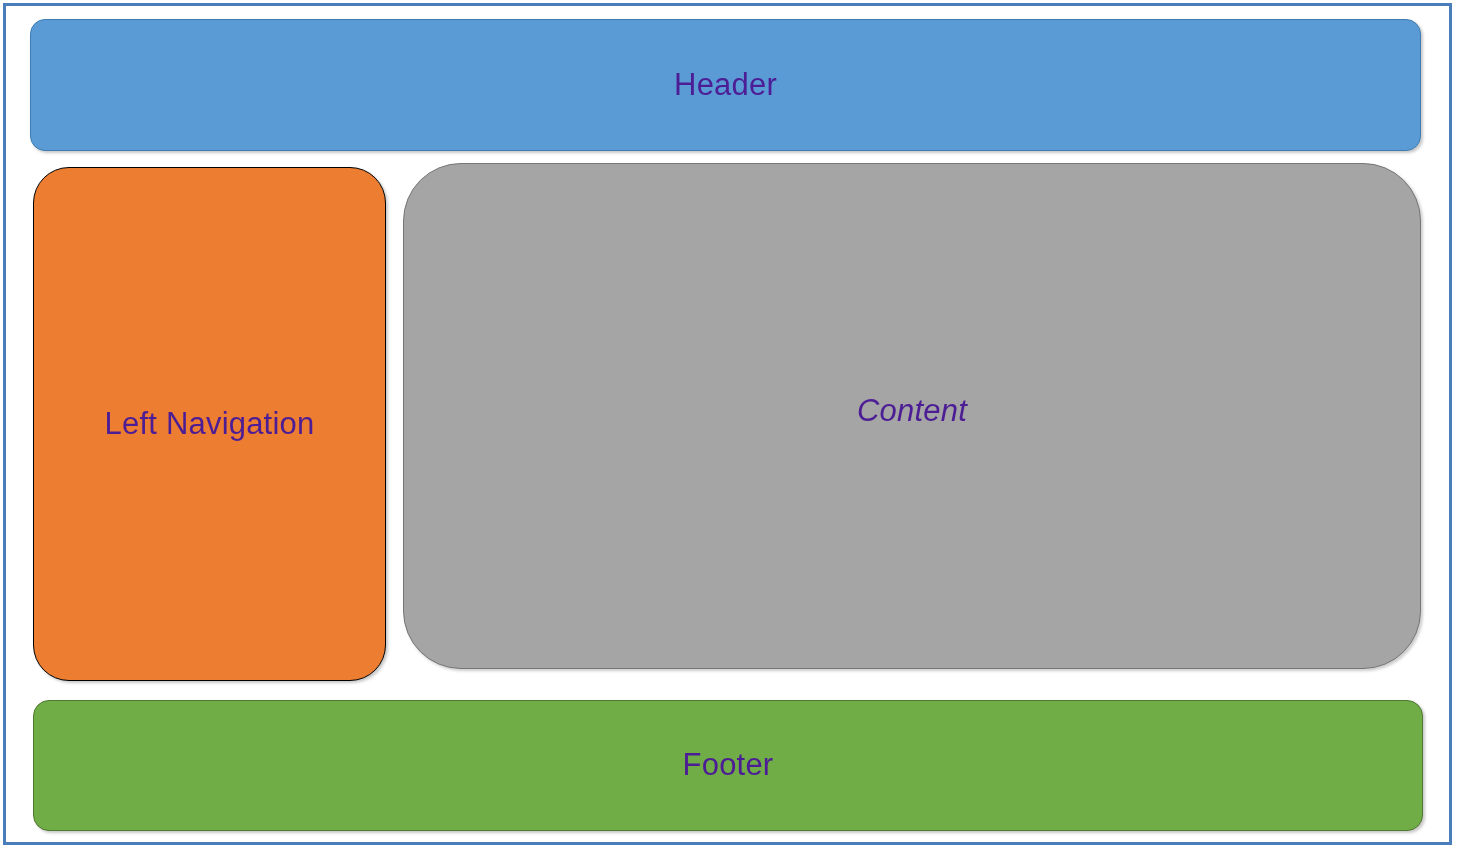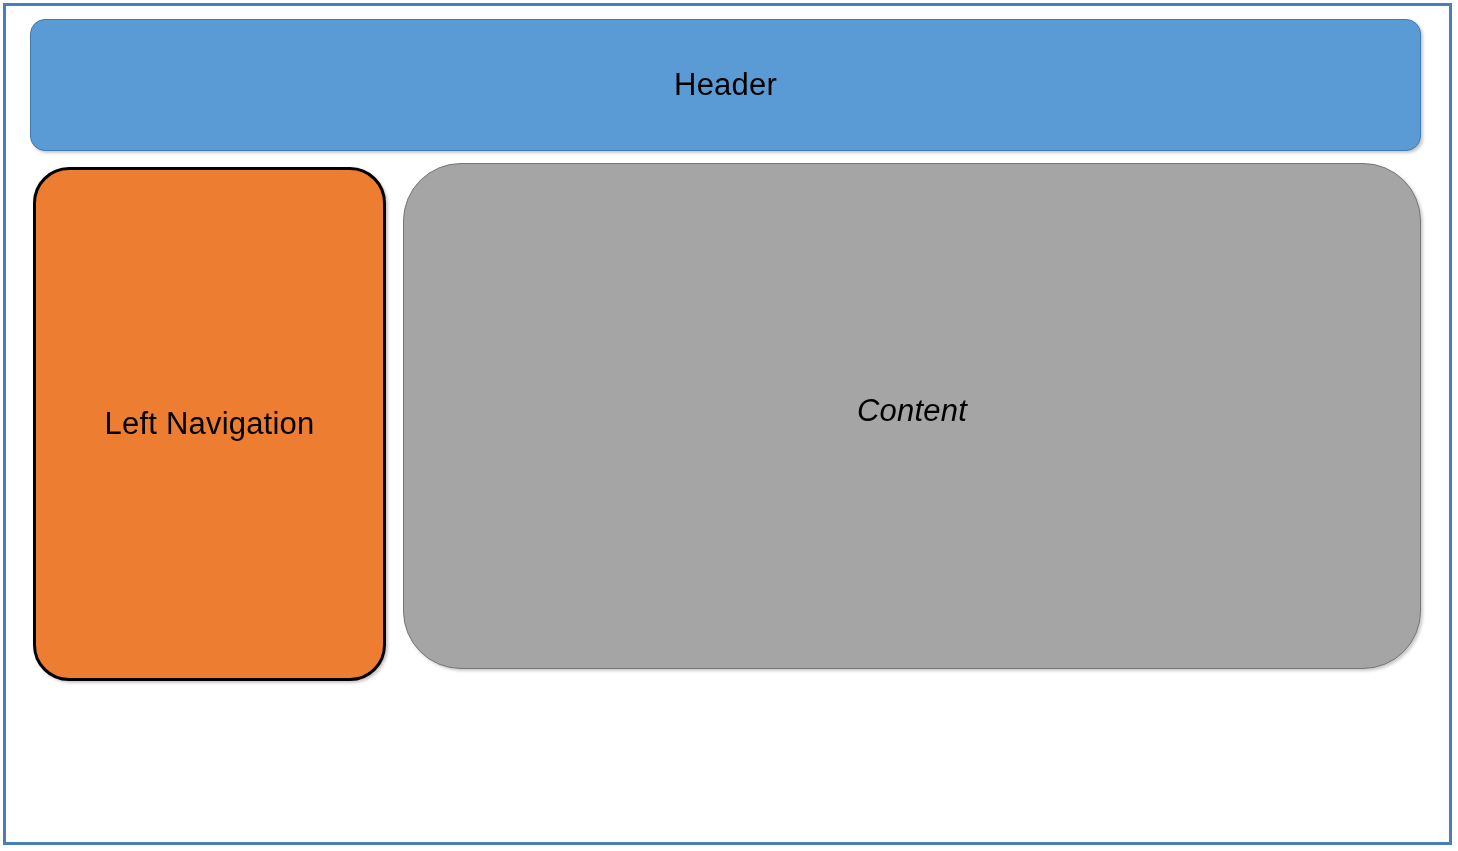--- a/index.html
+++ b/index.html
@@ -33,21 +33,21 @@
     background: transparent;
     pointer-events: none;
   }
 
   .box {
     position: absolute;
     box-sizing: border-box;
     display: flex;
     align-items: center;
     justify-content: center;
-    color: #000000;
+    color: #4c1d95;
     font-weight: 400;
     letter-spacing: 0.2px;
     -webkit-font-smoothing: antialiased;
   }
 
   .box-label {
     display: block;
     text-align: center;
     line-height: 1.1;
     white-space: nowrap;
@@ -66,21 +66,21 @@
     font-size: 31px;
   }
 
   
   #left-nav-box {
     left: 33px;
     top: 167px;
     width: 353px;
     height: 514px;
     background: #ED7D31;
-    border: 3px solid #000000;
+    border: 1px solid #000000;
     border-radius: 36px;
     box-shadow: 2px 2px 3px rgba(0,0,0,0.22);
     font-size: 31px;
   }
 
   
   #content-box {
     left: 403px;
     top: 163px;
     width: 1018px;
@@ -123,14 +123,17 @@
   </div>
 
   <div class="box" id="left-nav-box">
     <span class="box-label">Left Navigation</span>
   </div>
 
   <div class="box" id="content-box">
     <span class="box-label">Content</span>
   </div>
 
+  <div class="box" id="footer-box">
+    <span class="box-label">Footer</span>
+  </div>
 
 </div>
 
 </body></html>

